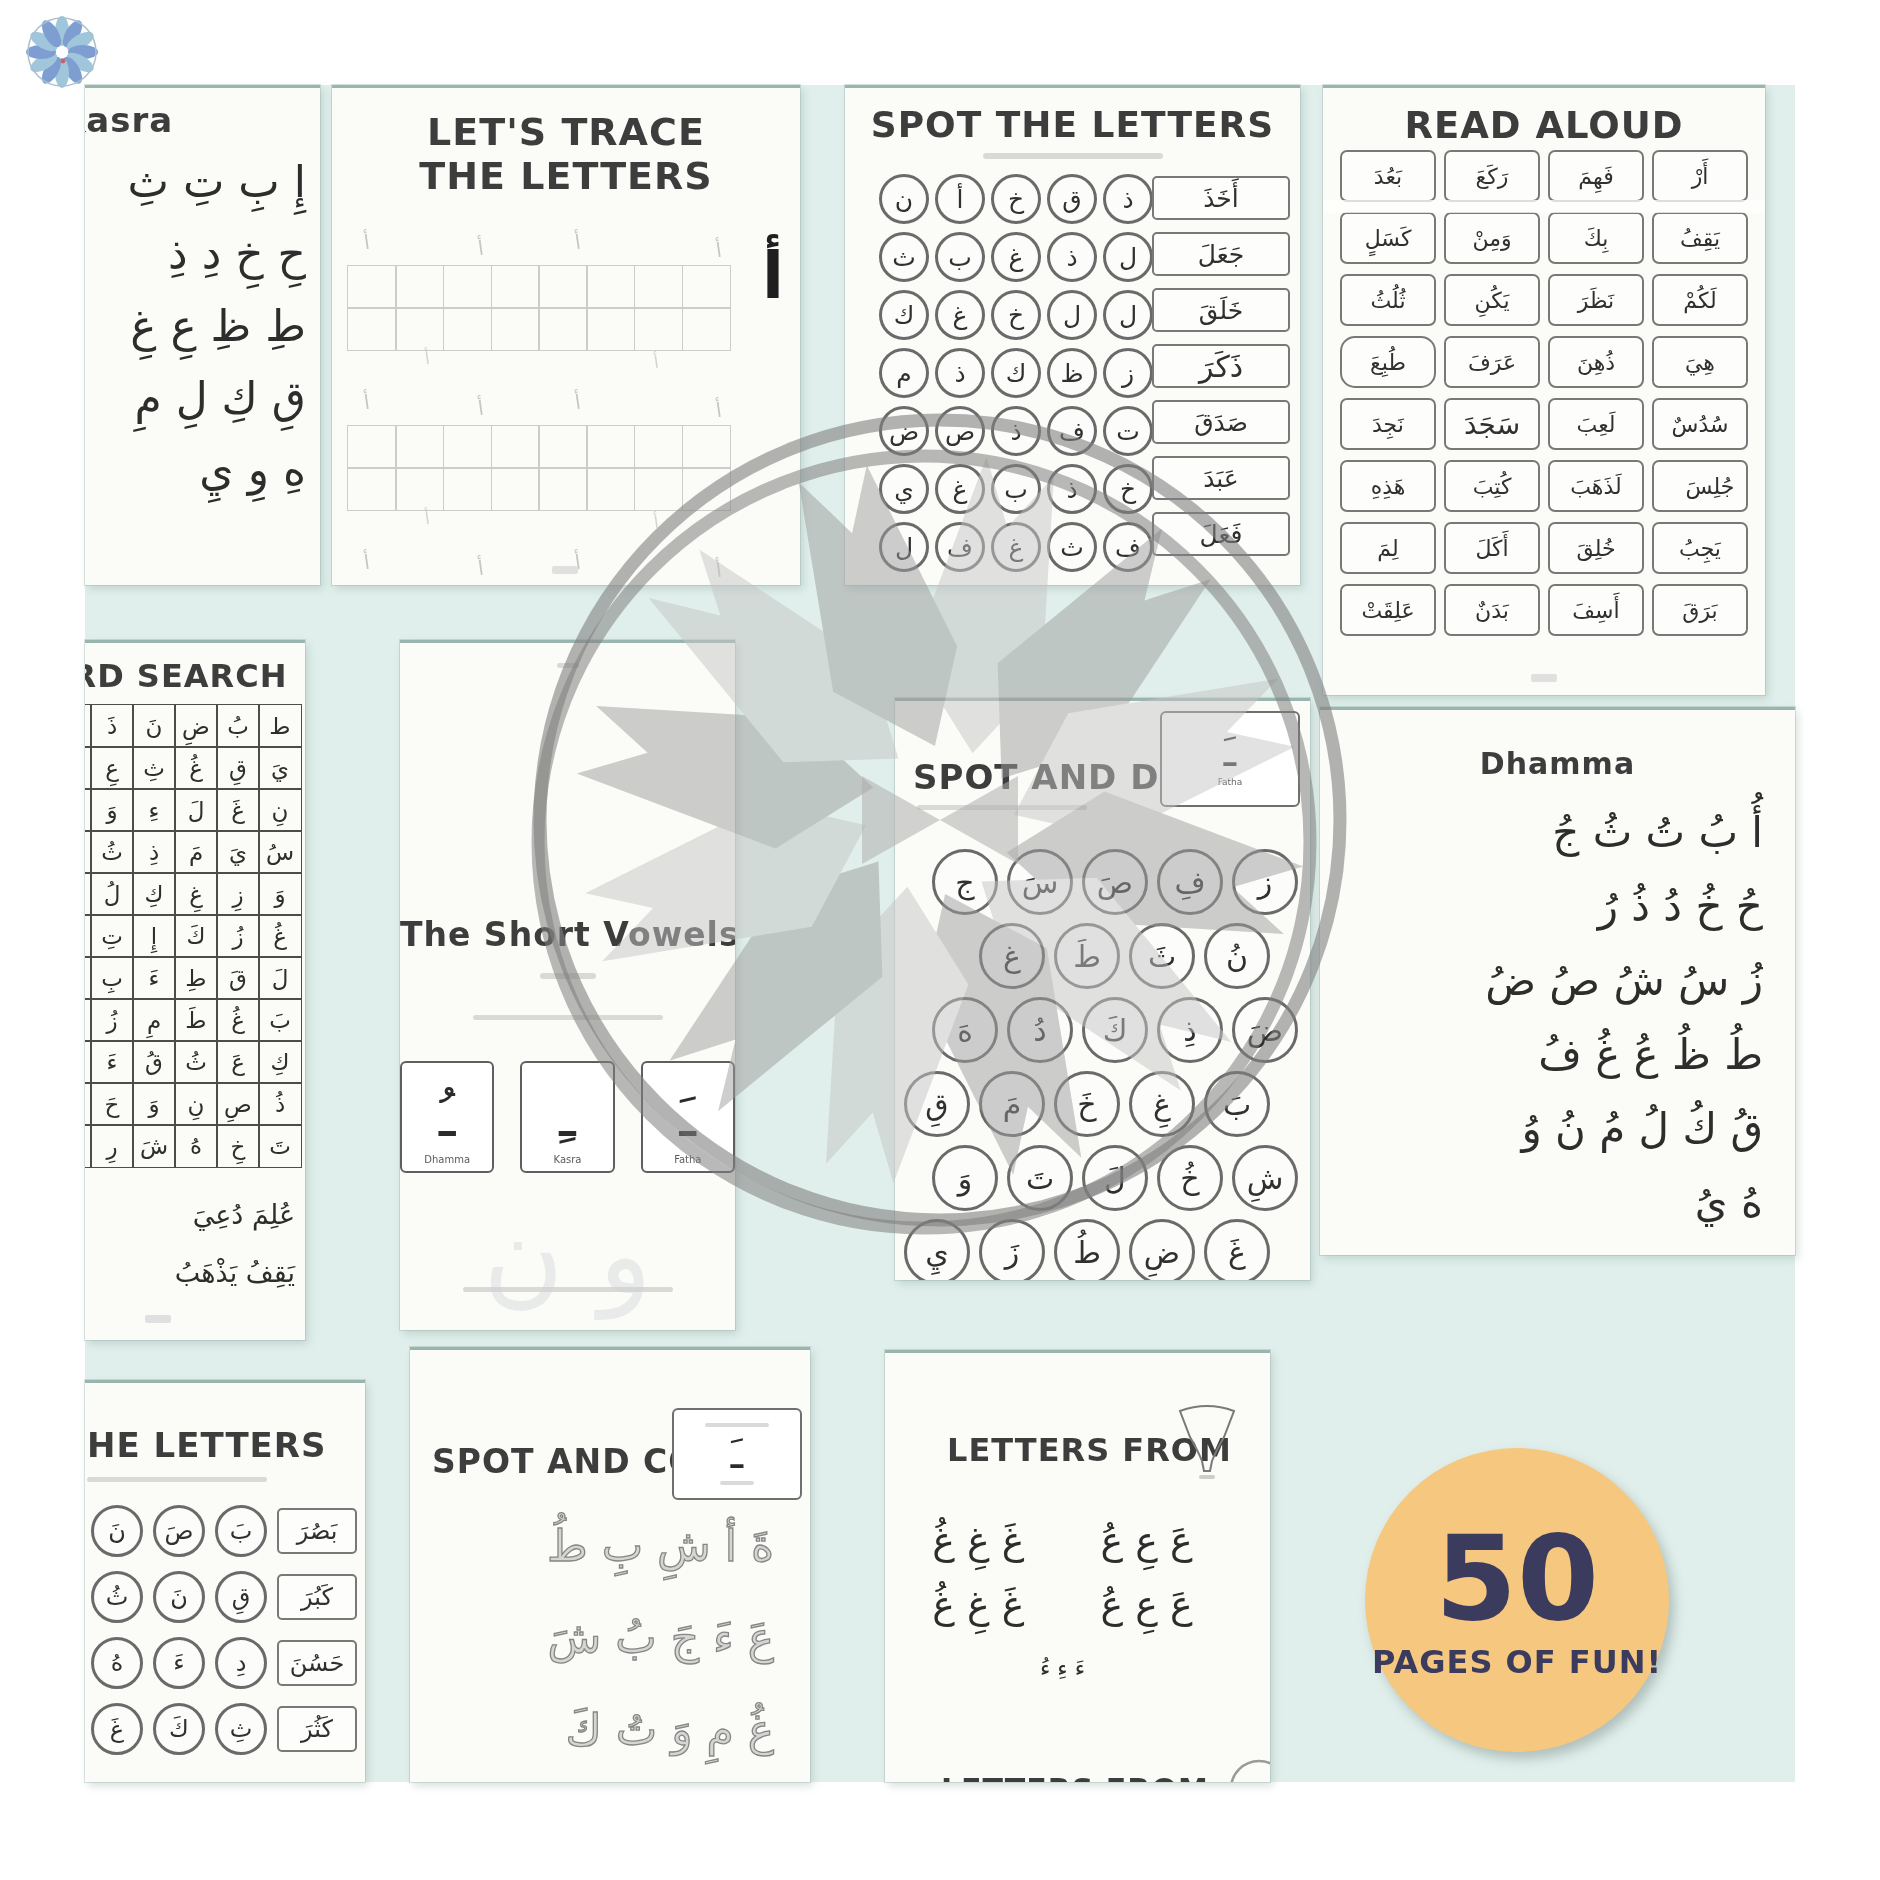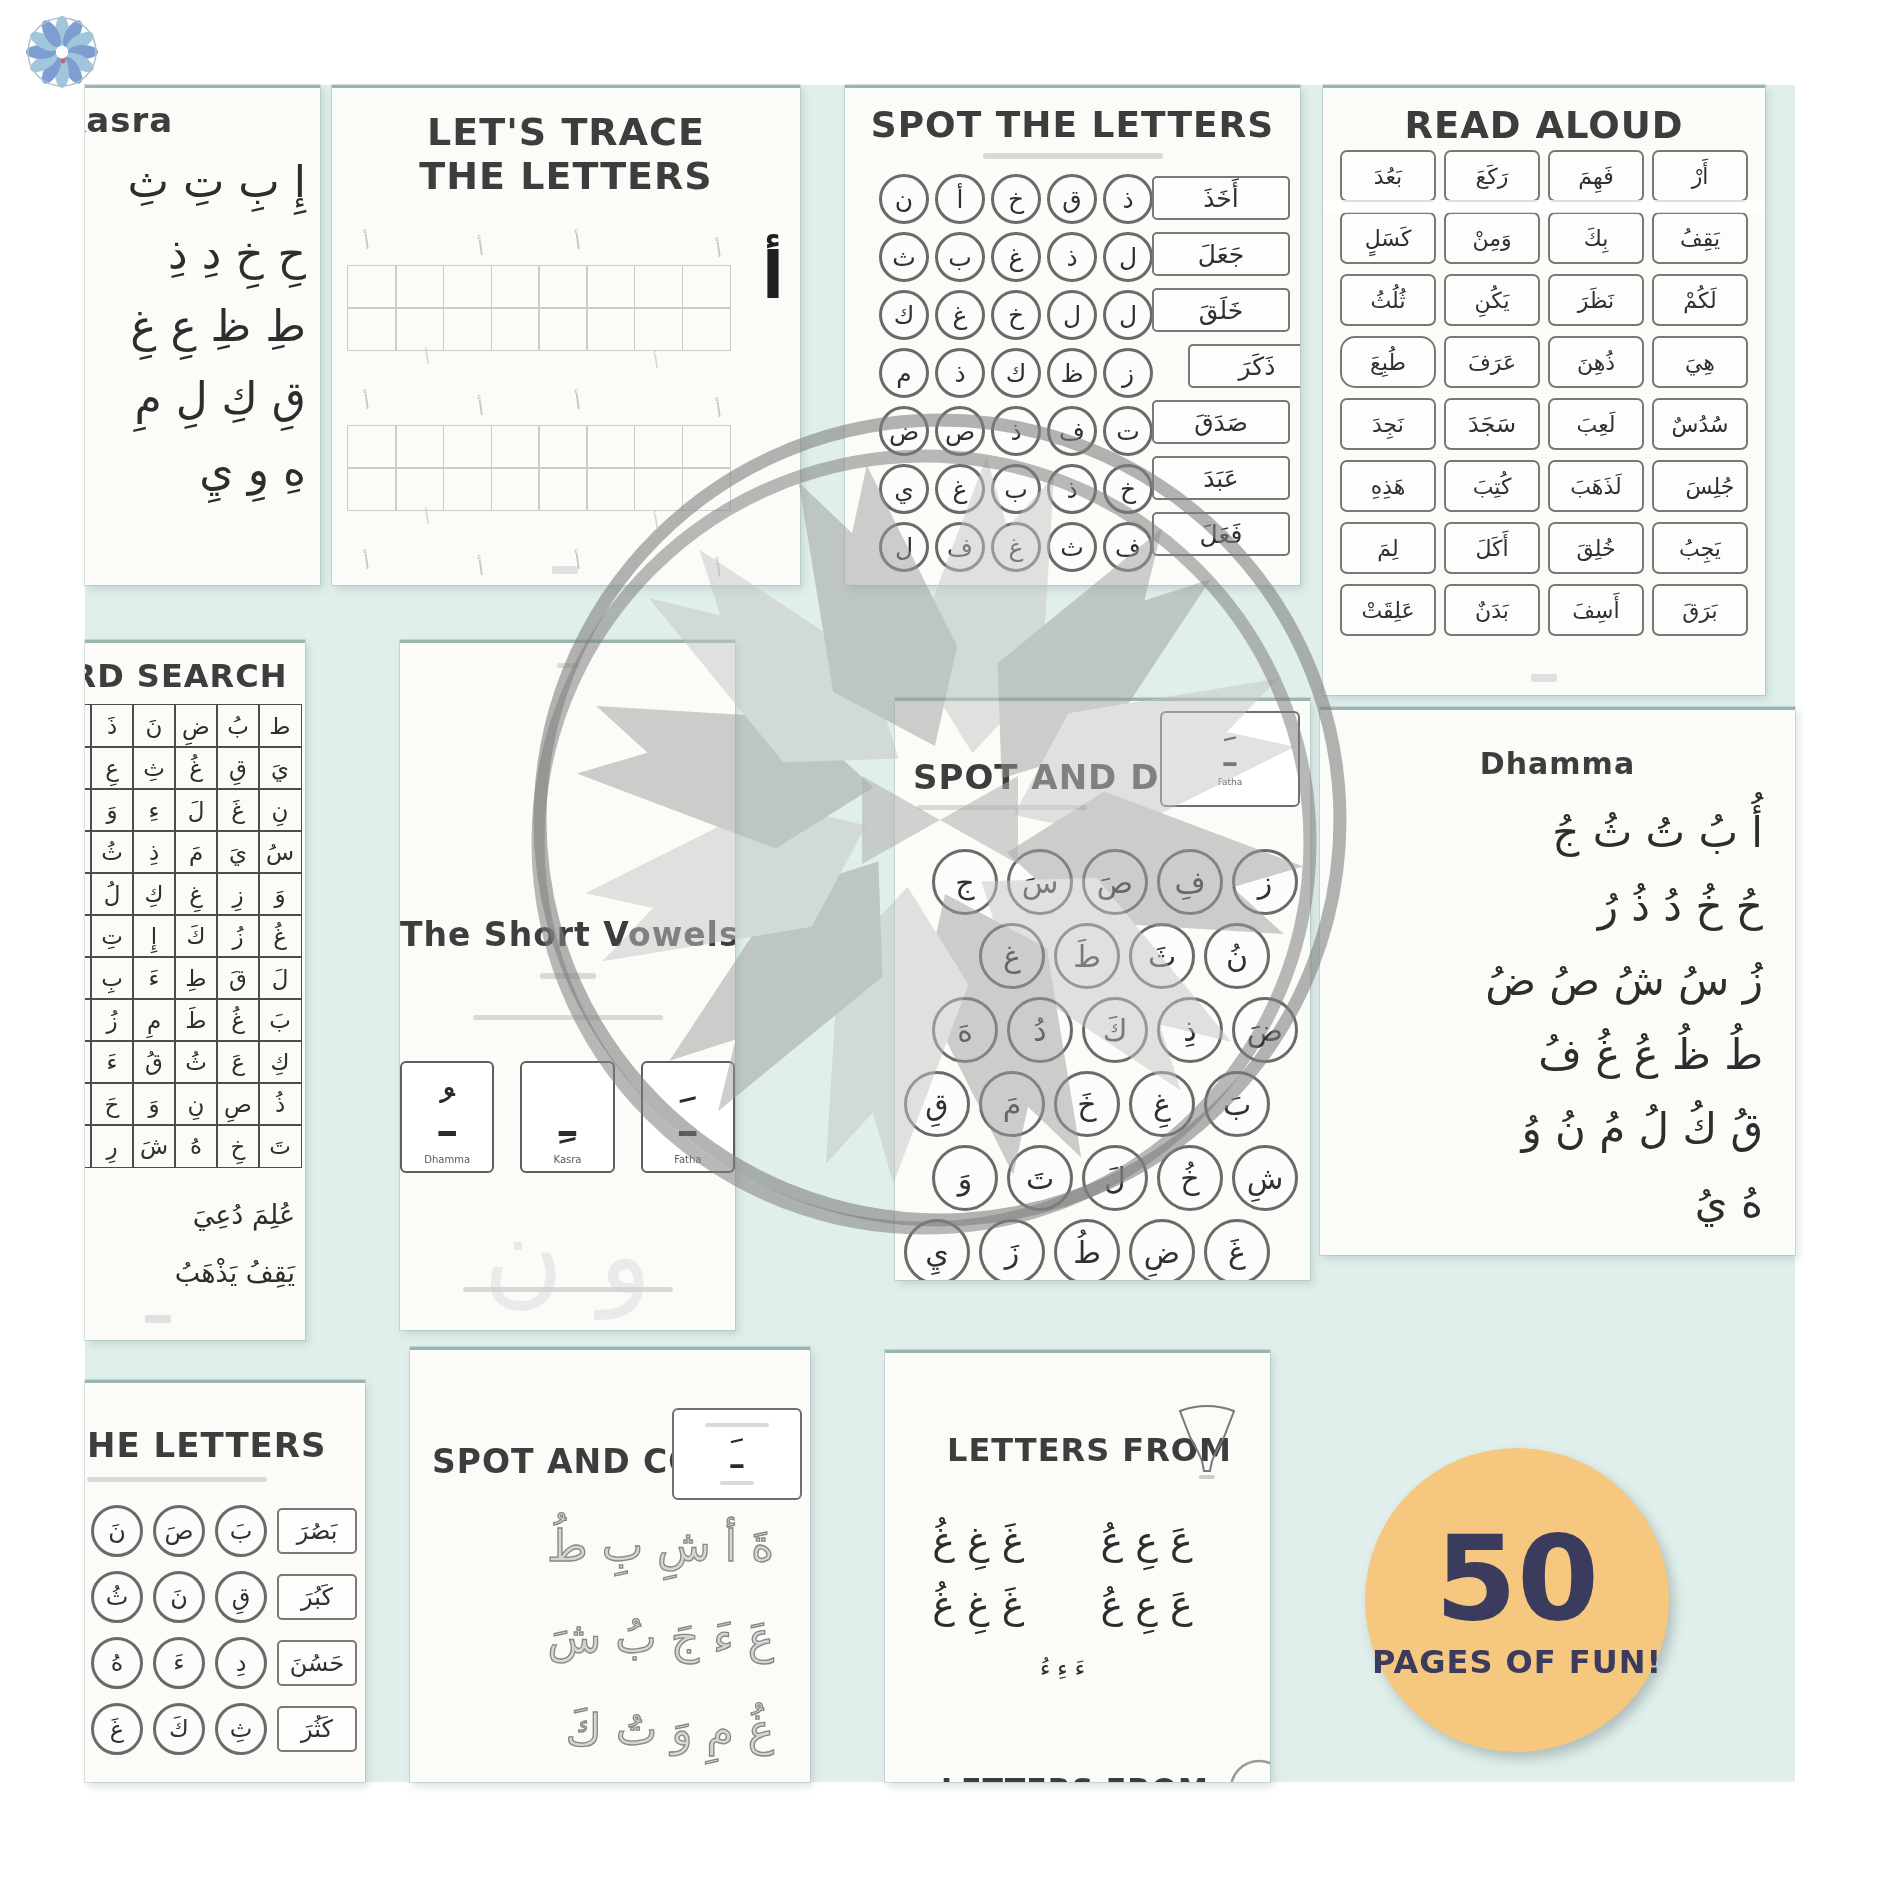--- a/index.html
+++ b/index.html
@@ -218,21 +218,21 @@
             <span class="circ" style="width: 50px; height: 50px; font-size: 25px;">ث</span>
             <span class="circ" style="width: 50px; height: 50px; font-size: 25px;">غ</span>
             <span class="circ" style="width: 50px; height: 50px; font-size: 25px;">ف</span>
             <span class="circ" style="width: 50px; height: 50px; font-size: 25px;">ل</span>
           </div>
         </div>
       <div id="sl-words" style="position:absolute;right:8px;top:88px;width:140px;">
           <div class="wbox" style="width: 138px; height: 44px; font-size: 25px; margin-bottom: 12px;">أَخَذَ</div>
           <div class="wbox" style="width: 138px; height: 44px; font-size: 25px; margin-bottom: 12px;">جَعَلَ</div>
           <div class="wbox" style="width: 138px; height: 44px; font-size: 25px; margin-bottom: 12px;">خَلَقَ</div>
-          <div class="wbox" style="width: 138px; height: 44px; font-size: 25px; margin-bottom: 12px; margin-left: 36px;">ذَكَرَ</div>
+          <div class="wbox" style="width: 138px; height: 44px; font-size: 30px; margin-bottom: 12px;">ذَكَرَ</div>
           <div class="wbox" style="width: 138px; height: 44px; font-size: 25px; margin-bottom: 12px;">صَدَقَ</div>
           <div class="wbox" style="width: 138px; height: 44px; font-size: 25px; margin-bottom: 12px;">عَبَدَ</div>
           <div class="wbox" style="width: 138px; height: 44px; font-size: 25px; margin-bottom: 12px;">فَعَلَ</div>
         </div>
     </div>
 
     <div class="page" id="page-readaloud" style="left:1238px;top:0;width:442px;height:610px;">
       <div class="t1 centered" style="margin-top:16px;font-size:37px;">READ ALOUD</div>
       <div class="gloss" style="top:112px;"></div>
       <div id="ra-grid" style="position:absolute;left:17px;top:62px;display:grid;grid-template-columns:repeat(4,96px);gap:10px 8px;direction:rtl;">
@@ -247,21 +247,21 @@
           <div class="wbox" style="width: 96px; height: 52px; font-size: 22px; border-radius: 7px;">لَكُمْ</div>
           <div class="wbox" style="width: 96px; height: 52px; font-size: 22px; border-radius: 7px;">نَظَرَ</div>
           <div class="wbox" style="width: 96px; height: 52px; font-size: 22px; border-radius: 7px;">يَكُنِ</div>
           <div class="wbox" style="width: 96px; height: 52px; font-size: 22px; border-radius: 7px;">ثُلُثُ</div>
           <div class="wbox" style="width: 96px; height: 52px; font-size: 22px; border-radius: 7px;">هِيَ</div>
           <div class="wbox" style="width: 96px; height: 52px; font-size: 22px; border-radius: 8px;">ذُهِنَ</div>
           <div class="wbox" style="width: 96px; height: 52px; font-size: 22px; border-radius: 7px;">عَرَفَ</div>
           <div class="wbox" style="width: 96px; height: 52px; font-size: 22px; border-radius: 15px;">طُبِعَ</div>
           <div class="wbox" style="width: 96px; height: 52px; font-size: 22px; border-radius: 7px;">سُدُسٌ</div>
           <div class="wbox" style="width: 96px; height: 52px; font-size: 22px; border-radius: 7px;">لَعِبَ</div>
-          <div class="wbox" style="width: 96px; height: 52px; font-size: 24px; border-radius: 7px;">سَجَدَ</div>
+          <div class="wbox" style="width: 96px; height: 52px; font-size: 28px; border-radius: 7px;">سَجَدَ</div>
           <div class="wbox" style="width: 96px; height: 52px; font-size: 22px; border-radius: 7px;">نَجِدَ</div>
           <div class="wbox" style="width: 96px; height: 52px; font-size: 22px; border-radius: 7px; padding-left: 20px;">جُلِسَ</div>
           <div class="wbox" style="width: 96px; height: 52px; font-size: 22px; border-radius: 7px;">لَذَهَبَ</div>
           <div class="wbox" style="width: 96px; height: 52px; font-size: 22px; border-radius: 7px;">كُتِبَ</div>
           <div class="wbox" style="width: 96px; height: 52px; font-size: 22px; border-radius: 7px;">هَذِهِ</div>
           <div class="wbox" style="width: 96px; height: 52px; font-size: 22px; border-radius: 7px;">يَجِبُ</div>
           <div class="wbox" style="width: 96px; height: 52px; font-size: 22px; border-radius: 7px;">خُلِقَ</div>
           <div class="wbox" style="width: 96px; height: 52px; font-size: 22px; border-radius: 7px;">أَكَلَ</div>
           <div class="wbox" style="width: 96px; height: 52px; font-size: 22px; border-radius: 7px;">لِمَ</div>
           <div class="wbox" style="width: 96px; height: 52px; font-size: 22px; border-radius: 7px;">بَرَقَ</div>

